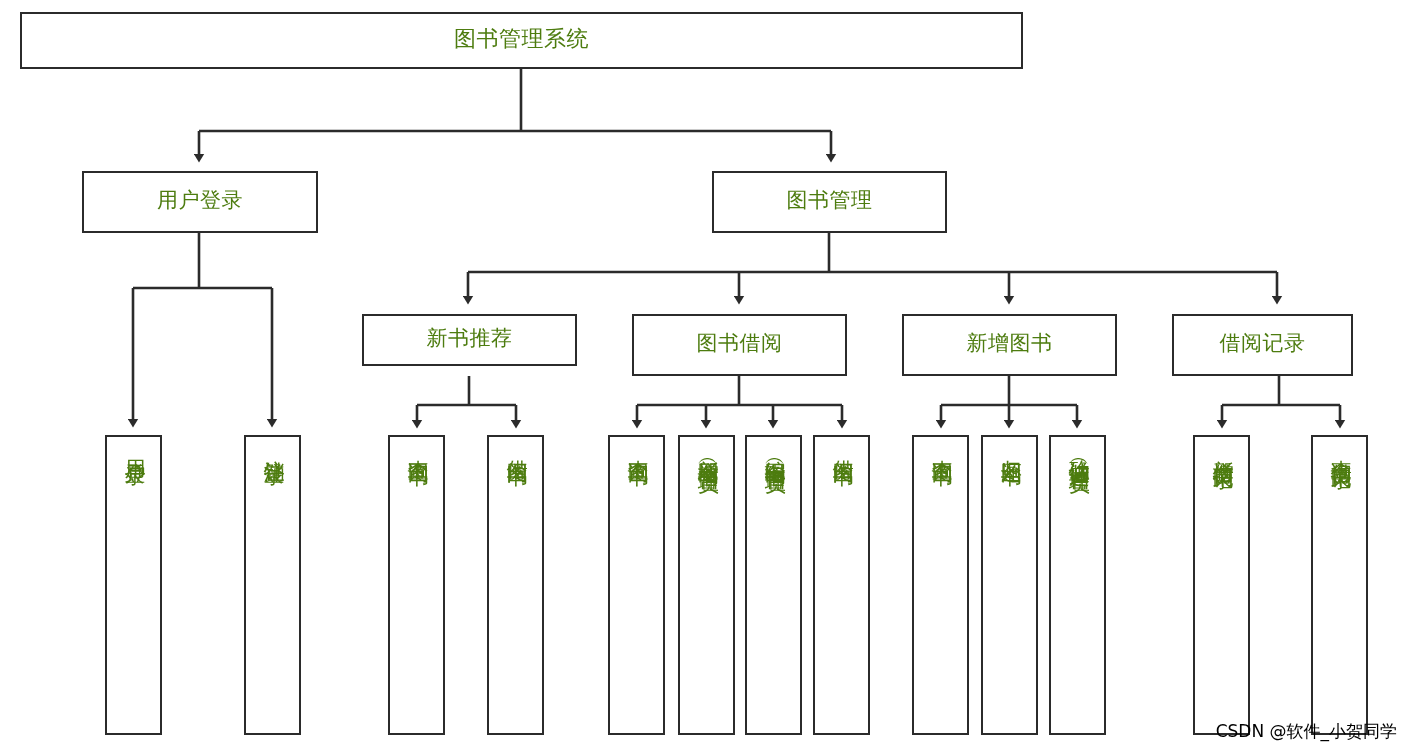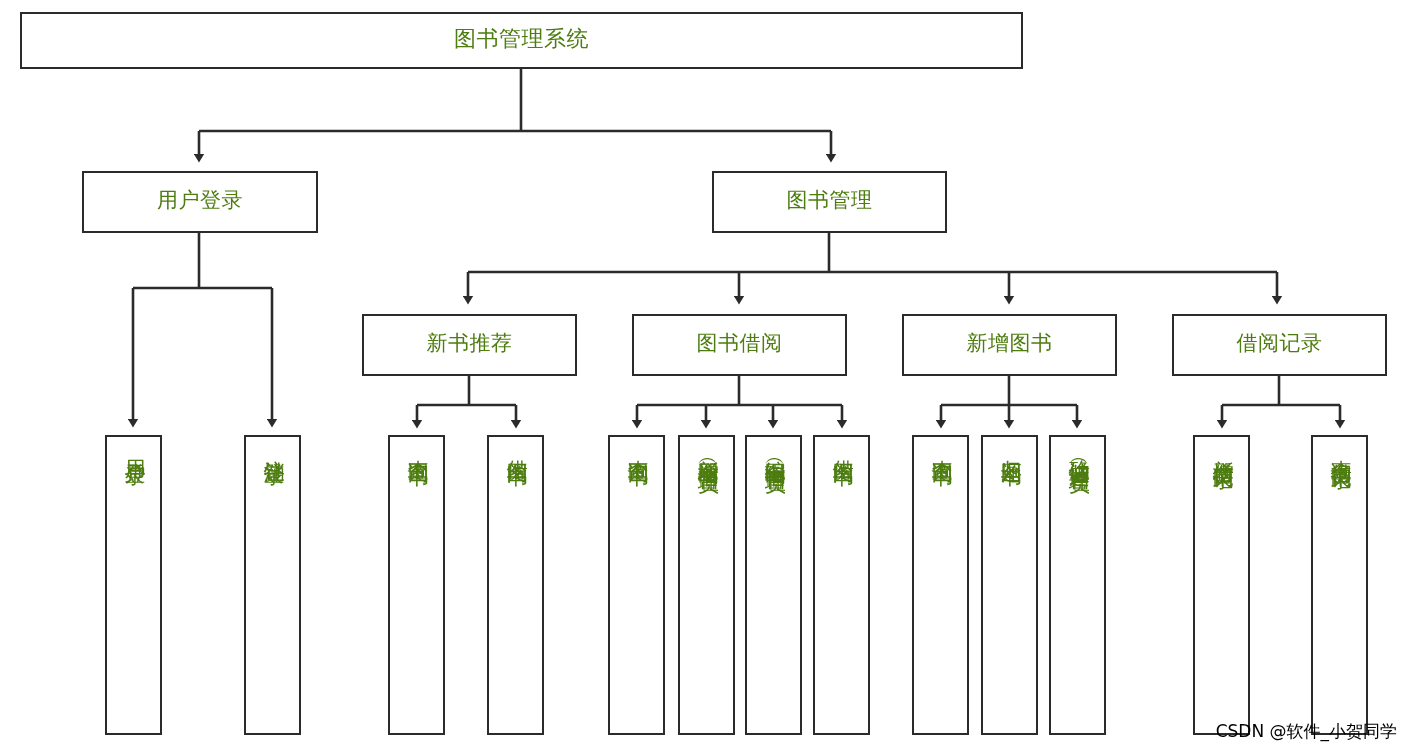--- a/index.html
+++ b/index.html
@@ -141,30 +141,30 @@
     <span class="node-label">图书管理系统</span>
   </div>
 
   <div class="node horiz" style="left:82px; top:171px; width:236px; height:62px;">
     <span class="node-label">用户登录</span>
   </div>
   <div class="node horiz" style="left:712px; top:171px; width:235px; height:62px;">
     <span class="node-label">图书管理</span>
   </div>
 
-  <div class="node horiz" style="left:362px; top:314px; width:215px; height:62px;">
+  <div class="node horiz" style="left:362px; top:314px; width:215px; height:52px;">
     <span class="node-label">新书推荐</span>
   </div>
   <div class="node horiz" style="left:632px; top:314px; width:215px; height:62px;">
     <span class="node-label">图书借阅</span>
   </div>
   <div class="node horiz" style="left:902px; top:314px; width:215px; height:62px;">
     <span class="node-label">新增图书</span>
   </div>
-  <div class="node horiz" style="left:1172px; top:314px; width:215px; height:62px;">
+  <div class="node horiz" style="left:1172px; top:314px; width:181px; height:62px;">
     <span class="node-label">借阅记录</span>
   </div>
 
   <div class="node vert" style="left:105px; top:435px; width:57px; height:300px;">
     <span class="node-label">用户登录</span>
   </div>
   <div class="node vert" style="left:244px; top:435px; width:57px; height:300px;">
     <span class="node-label">注销登录</span>
   </div>
 

